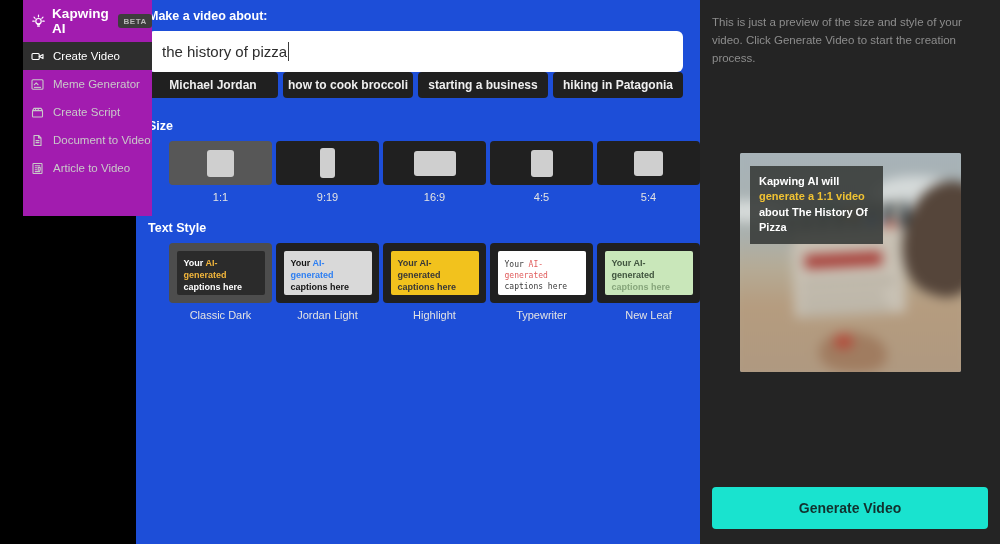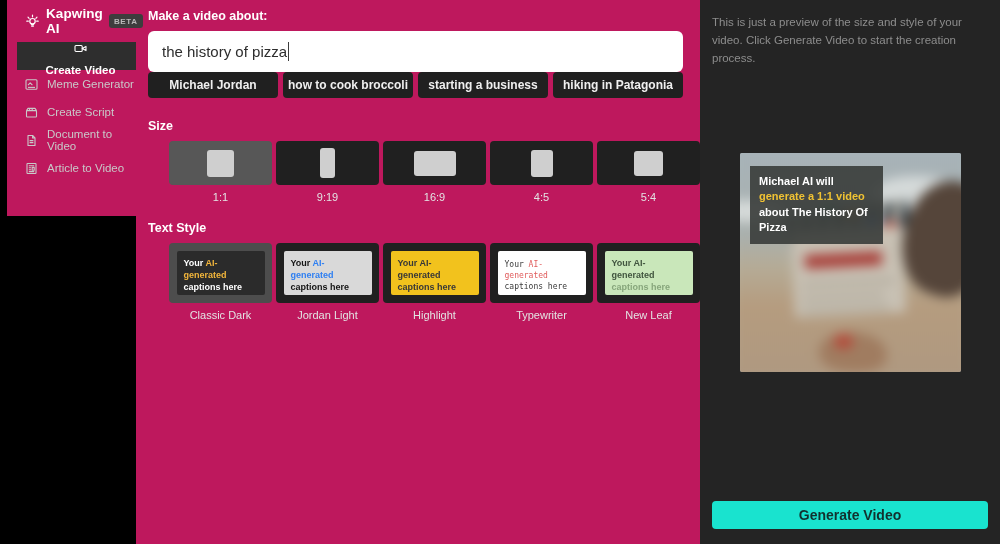--- a/index.html
+++ b/index.html
@@ -2,33 +2,33 @@
 <html><head>
 <meta charset="utf-8">
 <style>
   * { margin:0; padding:0; box-sizing:border-box; }
   html,body { width:1000px; height:544px; overflow:hidden; background:#101010;
               font-family:"Liberation Sans","DejaVu Sans",sans-serif; }
   .app { position:relative; width:1000px; height:544px; display:flex; }
 
   
   .sidebar { position:relative; width:136px; height:544px; background:#000; flex:0 0 136px; }
-  .side-top { position:absolute; left:7px; top:0; width:129px; height:216px; background:#be185d;padding-left:10px; }
+  .side-top { position:absolute; left:23px; top:0; width:129px; height:216px; background:#a21caf; }
   .logo-row { display:flex; align-items:center; gap:6px; height:42px; padding-left:8px; }
   .logo-title { color:#fff; font-size:13.5px; font-weight:700; letter-spacing:.1px; }
   .beta-badge { background:#3d3d3d; color:#b9b9b9; font-size:8px; font-weight:700;
                 letter-spacing:.6px; padding:2.5px 5px; border-radius:3px; }
   .nav { display:flex; flex-direction:column; }
   .nav-item { display:flex; align-items:center; gap:9px; height:28px; padding-left:8px;
               color:#c9c9c9; font-size:11.5px; cursor:pointer; }
-  .nav-item.sel { background:#2e2e2e; color:#fff; font-weight:700;flex-direction:column; }
+  .nav-item.sel { background:#2e2e2e; color:#fff; font-weight:400; }
   .nav-item svg { flex:0 0 13px; }
 
   
-  .main { width:564px; height:544px; background:#be185d; padding:9px 0 0 12px; flex:0 0 564px; }
+  .main { width:564px; height:544px; background:#1d4ed8; padding:9px 0 0 12px; flex:0 0 564px; }
   .sec-label { color:#fff; font-size:12.5px; font-weight:700; margin-bottom:8px; }
   .text-input { width:535px; height:41px; background:#fff; border-radius:6px;
                 display:flex; align-items:center; padding-left:14px;
                 font-size:15px; color:#2d2d2d; cursor:text; }
   .caret { display:inline-block; width:0; border-left:1.5px solid #3c3c3c; height:19px; margin-left:1px; }
   .examples-label { margin-top:22px; }
   .examples-row { display:flex; gap:5px; width:535px;justify-content:space-between; }
   .example-btn { flex:1; height:26px; background:#202020; border-radius:4px; border:none;
                  color:#efefef; font-size:12px; font-weight:600; cursor:pointer;
                  display:flex; align-items:center; justify-content:center;
@@ -72,21 +72,21 @@
   .arm { position:absolute; right:-8%; top:16%; width:36%; height:48%;
          background:#55453a; border-radius:45% 30% 40% 50%; transform:rotate(18deg); }
   .hand { position:absolute; left:37%; bottom:4%; width:28%; height:17%;
           background:#a07c60; border-radius:50% 60% 40% 50%; }
   .thumb { position:absolute; left:43%; bottom:14%; width:8%; height:6%;
            background:#b44a3a; border-radius:50%; }
   .caption-box { position:absolute; left:10px; top:13px; width:133px;
                  background:rgba(56,60,58,.9); padding:8px 9px;
                  font-size:11px; font-weight:700; line-height:1.4; color:#fff; }
   .cap-yellow { color:#f0c233; }
-  .generate-btn { position:absolute; left:12px; right:12px; bottom:15px; height:28px;
+  .generate-btn { position:absolute; left:12px; right:12px; bottom:15px; height:42px;
                   background:#19e3cf; border:none; border-radius:4px; cursor:pointer;
                   color:#12312e; font-size:14px; font-weight:700;
                   font-family:"Liberation Sans","DejaVu Sans",sans-serif; }
   svg { display:block; }
 </style>
 </head>
 <body>
 
 <div class="app">
 
@@ -282,21 +282,21 @@
         <div class="board"></div>
         <div class="redtext"></div>
         <div class="bline" style="left:30%; top:58%; width:38%;"></div>
         <div class="bline" style="left:30%; top:64%; width:34%;"></div>
         <div class="bline" style="left:30%; top:69%; width:36%;"></div>
         <div class="arm"></div>
         <div class="hand"></div>
         <div class="thumb"></div>
       </div>
       <div class="caption-box">
-        <span>Michael AI will</span><br>
+        <span>Kapwing AI will</span><br>
         <span class="cap-yellow">generate a 1:1 video</span><br>
         <span>about The History Of Pizza</span>
       </div>
     </div>
 
     <button class="generate-btn">Generate Video</button>
   </section>
 
 </div>
 

